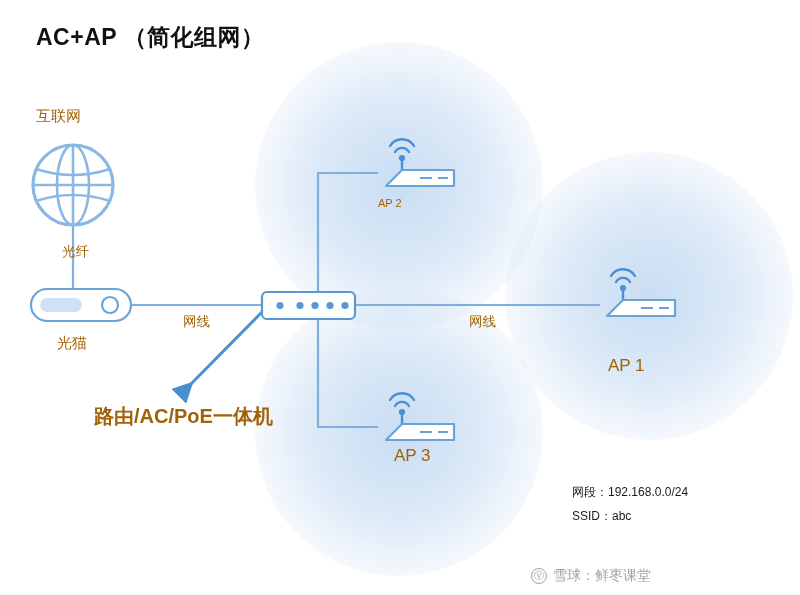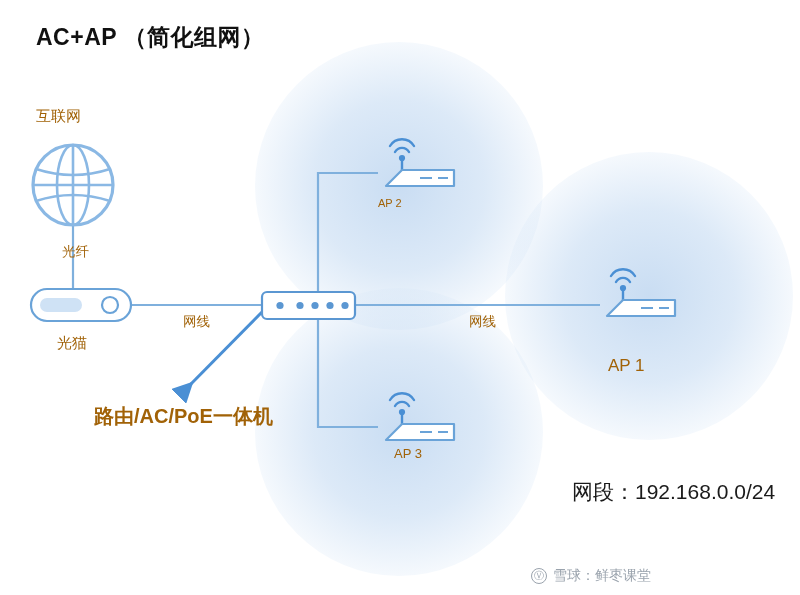--- a/index.html
+++ b/index.html
@@ -46,21 +46,21 @@
     color:#9aa3ad; font-size:14px;
   }
   .wm-circle {
     width:16px; height:16px; border-radius:50%;
     border:1.4px solid #9aa3ad;
     display:flex; align-items:center; justify-content:center;
     font-size:10px; line-height:1;
   }
   .info-block {
     position:absolute; left:572px; top:480px;
-    font-size:21px; line-height:24px; color:#1a1a1a; white-space:nowrap;
+    font-size:12px; line-height:24px; color:#1a1a1a; white-space:nowrap;
   }
 </style>
 </head>
 <body>
 
 <div id="stage">
 
   <div class="blob" id="blob-ap2"></div>
   <div class="blob" id="blob-ap3"></div>
   <div class="blob" id="blob-ap1"></div>
@@ -153,25 +153,26 @@
 
   <div class="lbl" style="left:36px; top:107px;">互联网</div>
   <div class="lbl lbl-sm" style="left:62px; top:243px;">光纤</div>
   <div class="lbl" style="left:57px; top:334px;text-align:right;">光猫</div>
   <div class="lbl lbl-sm" style="left:183px; top:313px;">网线</div>
   <div class="lbl lbl-sm" style="left:469px; top:313px;">网线</div>
 
   <div class="lbl lbl-bold" style="left:70px; top:403px; font-size:20px;margin-left:24px;">路由/AC/PoE一体机</div>
 
   <div class="lbl" style="left:378px; top:197px; font-size:11px;">AP 2</div>
-  <div class="lbl" style="left:394px; top:446px; font-size:13px;">AP 3</div>
+  <div class="lbl" style="left:394px; top:446px; font-size:17px;">AP 3</div>
   <div class="lbl" style="left:608px; top:322px; font-size:17px;margin-top:34px;">AP 1</div>
 
   <div class="info-block">
     <div>网段：192.168.0.0/24</div>
+    <div>SSID：abc</div>
   </div>
 
   <div class="watermark">
     <span class="wm-circle">Ⓥ</span>
     <span>雪球：鲜枣课堂</span>
   </div>
 
 </div>
 
 </body></html>

